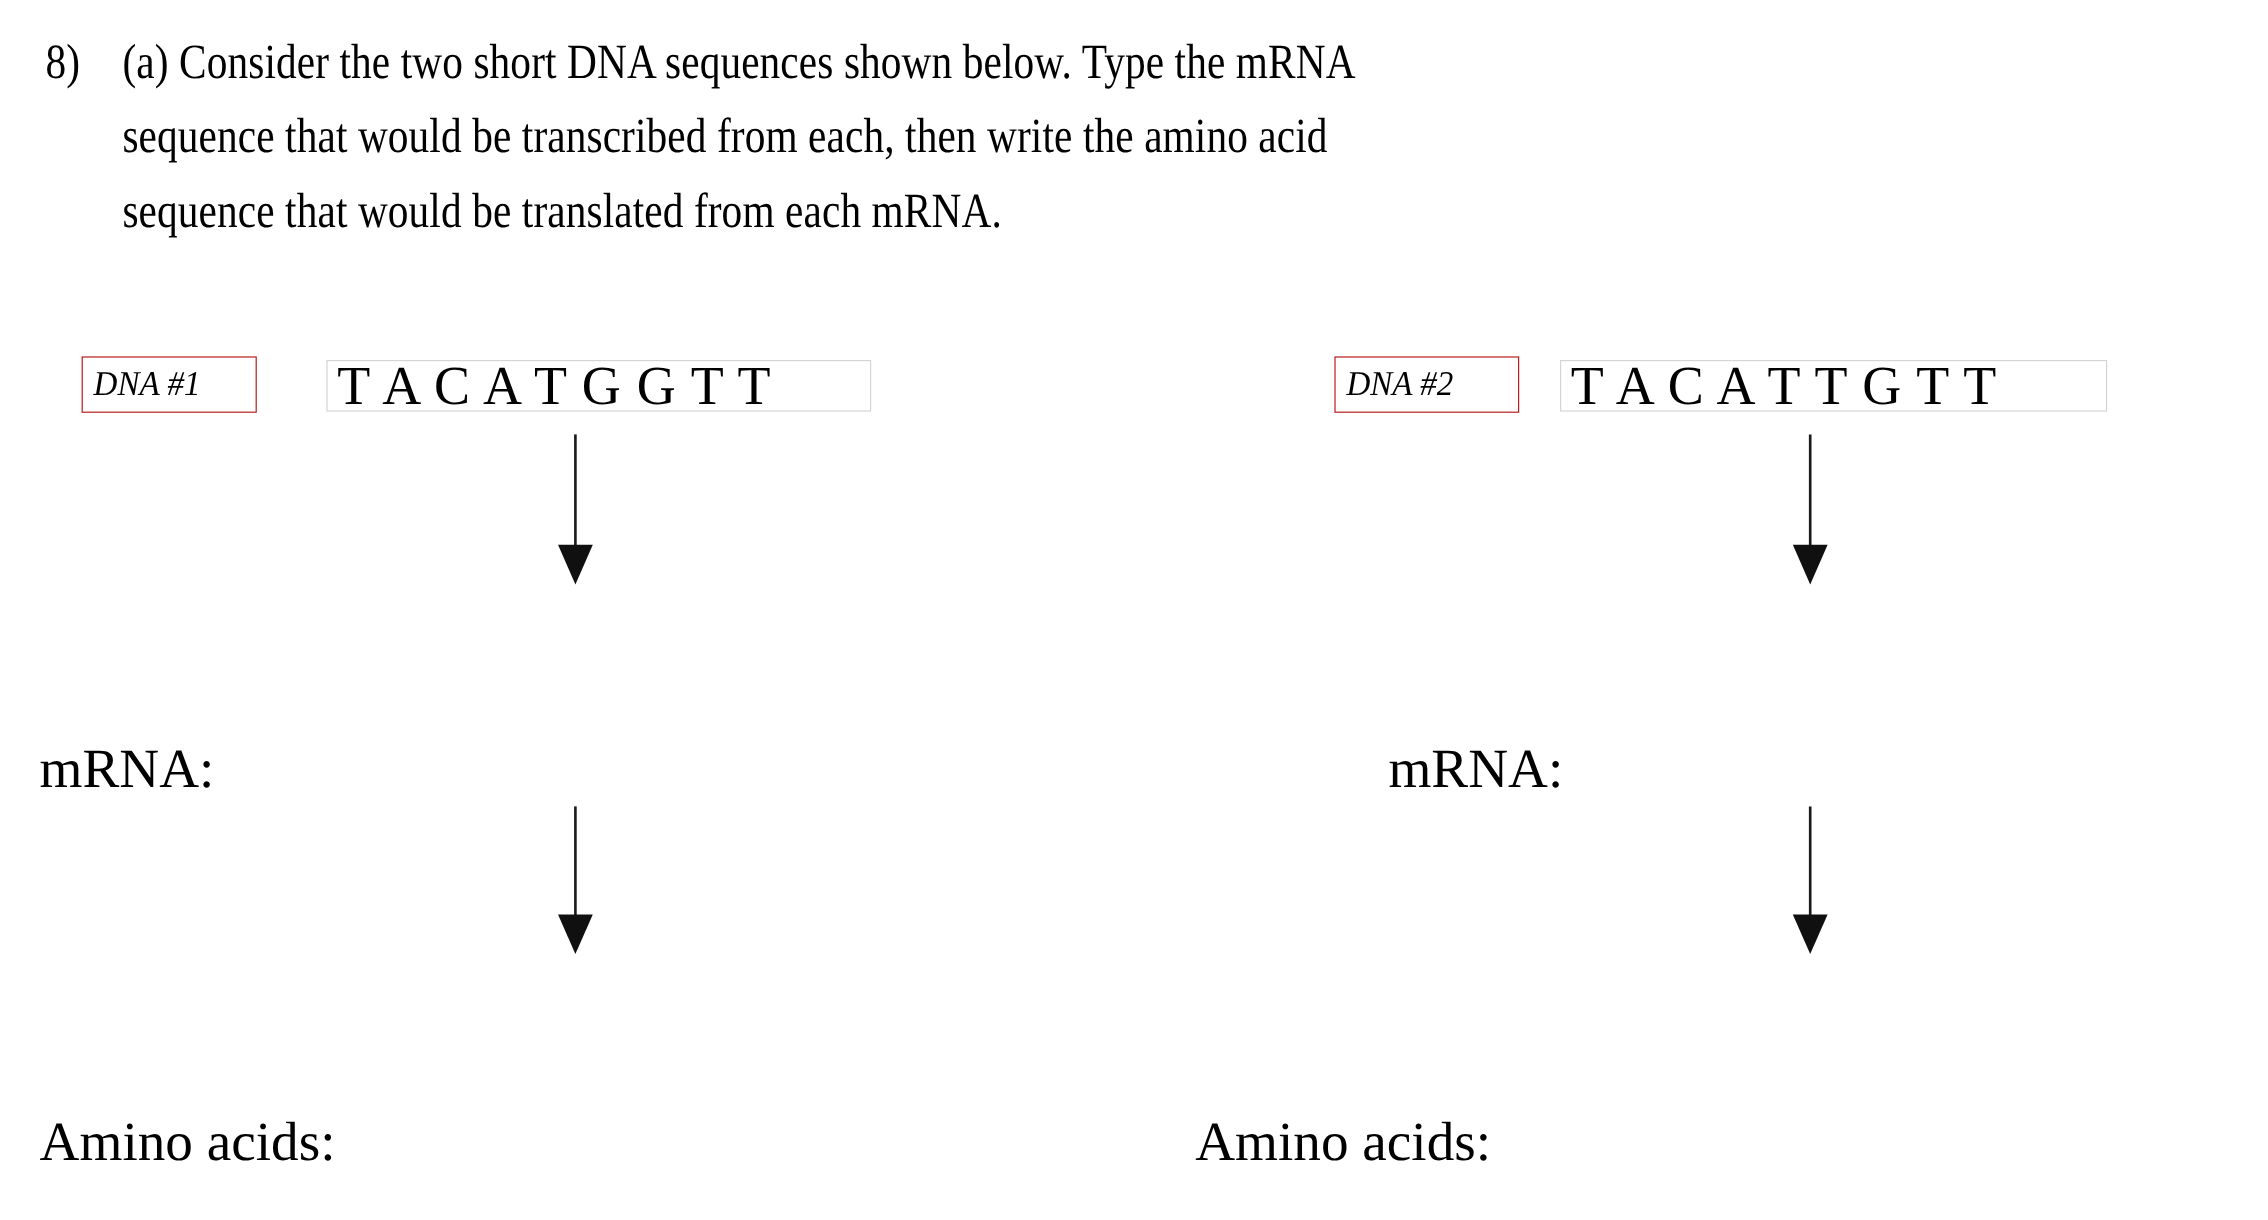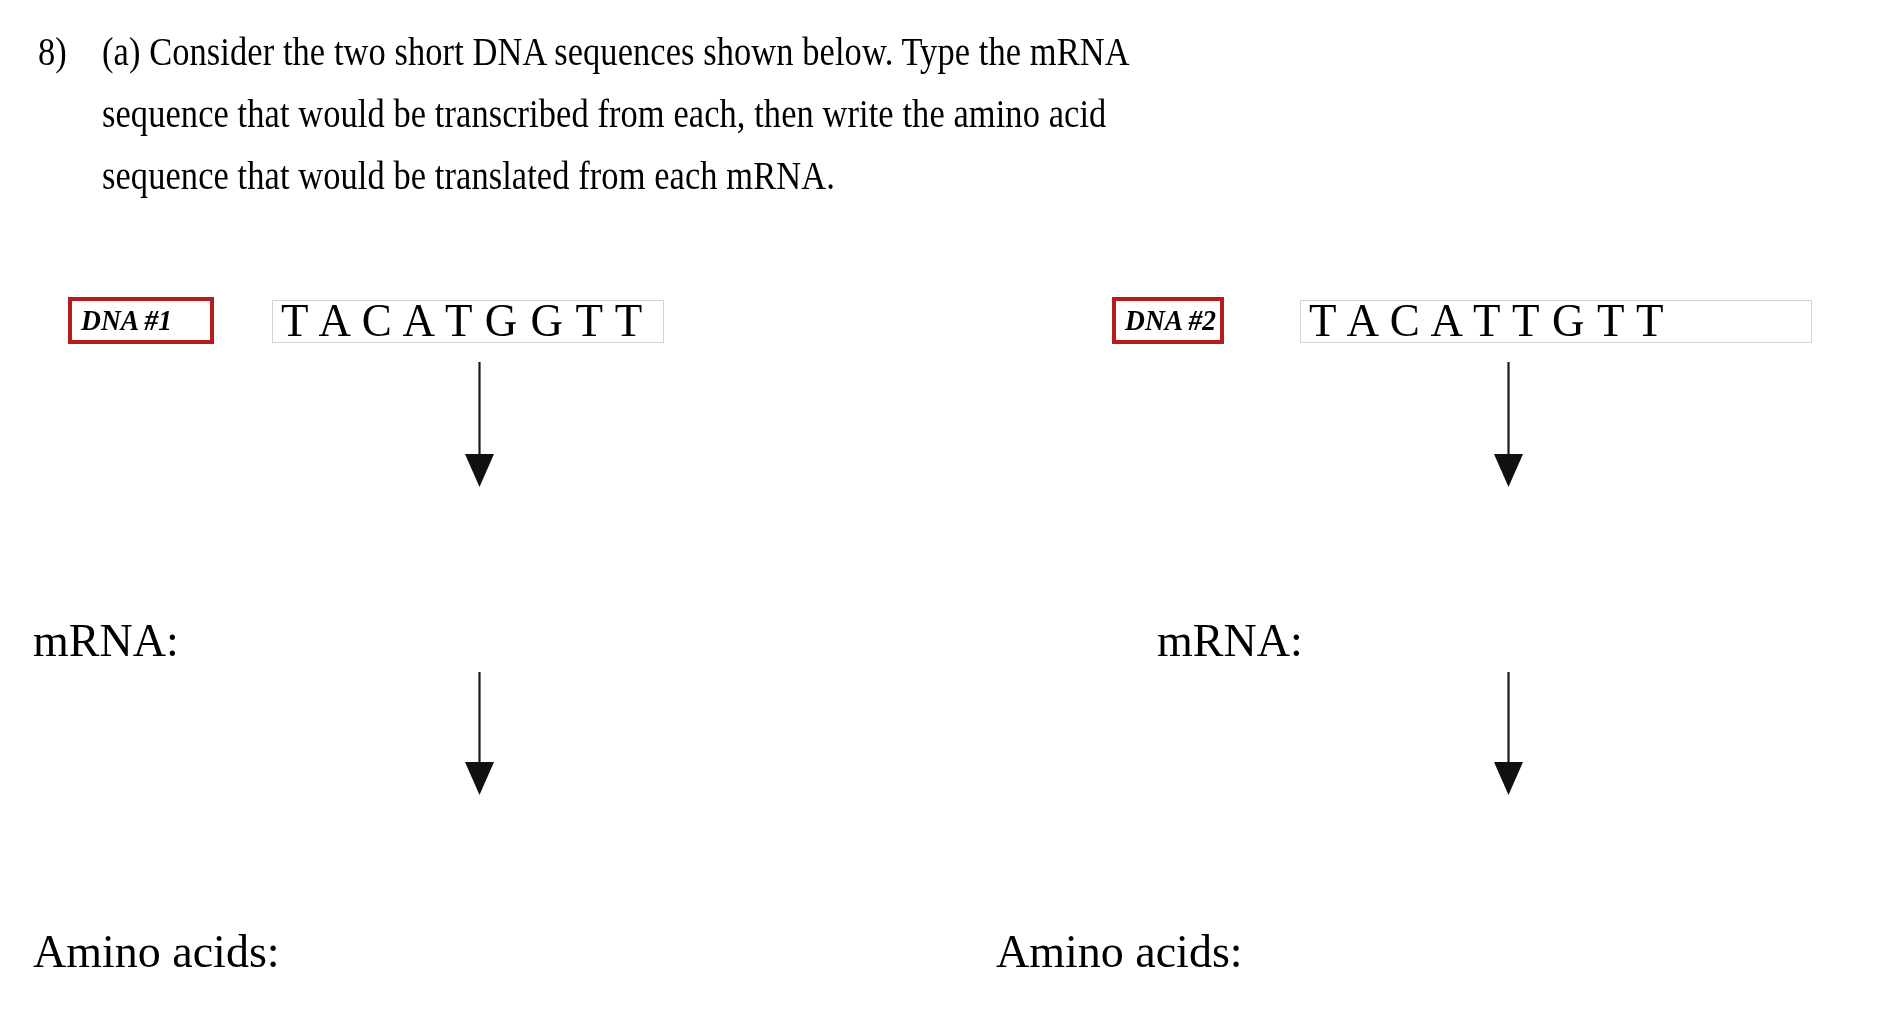--- a/index.html
+++ b/index.html
@@ -53,27 +53,26 @@
     transform-origin: left top;
     width: 119%;
     text-align: left;
     letter-spacing: 0.1px;
   }
   .question-text .line { display: block; white-space: nowrap; }
 
   
   .label-box {
     position: absolute;
-    border: 4px solid #b91c1c;
+    border: 1px solid #b91c1c;
     background: #ffffff;
     box-sizing: border-box;
     display: flex;
     align-items: center;
     padding-left: 9px;
-    font-weight: bold;
   }
   .label-box .label-text {
     font-family: "Liberation Serif", "DejaVu Serif", serif;
     font-style: italic;
     font-size: 29px;
     line-height: 1;
     transform: scaleX(0.95);
     transform-origin: left center;
     white-space: nowrap;
   }
@@ -123,21 +122,21 @@
       <span class="line">(a) Consider the two short DNA sequences shown below.  Type the mRNA</span>
       <span class="line">sequence that would be transcribed from each, then write the amino acid</span>
       <span class="line">sequence that would be translated from each mRNA.</span>
     </div>
   </div>
 
   <div class="label-box" style="left:68px; top:297px; width:146px; height:47px;">
     <span class="label-text">DNA #1</span>
   </div>
 
-  <div class="seq-box" style="left:272px; top:300px; width:392px; height:43px;">
+  <div class="seq-box" style="left:272px; top:300px; width:454px; height:43px;">
     <span class="seq-text">T A C A T G G T T</span>
   </div>
 
   <div class="arrow" style="left:460px; top:360px;">
     <svg width="40" height="130" viewBox="0 0 40 130" aria-hidden="true">
       <line x1="19.5" y1="2" x2="19.5" y2="96" stroke="#1a1a1a" stroke-width="2.2"></line>
       <polygon points="5,94 34,94 19.5,127" fill="#101010"></polygon>
     </svg>
   </div>
 
@@ -145,25 +144,25 @@
 
   <div class="arrow" style="left:460px; top:670px;">
     <svg width="40" height="130" viewBox="0 0 40 130" aria-hidden="true">
       <line x1="19.5" y1="2" x2="19.5" y2="94" stroke="#1a1a1a" stroke-width="2.2"></line>
       <polygon points="5,92 34,92 19.5,125" fill="#101010"></polygon>
     </svg>
   </div>
 
   <div class="plain-label" style="left:33px; top:893px;">Amino acids:</div>
 
-  <div class="label-box" style="left:1112px; top:297px; width:112px; height:47px;">
+  <div class="label-box" style="left:1112px; top:297px; width:154px; height:47px;">
     <span class="label-text">DNA #2</span>
   </div>
 
-  <div class="seq-box" style="left:1300px; top:300px; width:512px; height:43px;">
+  <div class="seq-box" style="left:1300px; top:300px; width:456px; height:43px;">
     <span class="seq-text">T A C A T T G T T</span>
   </div>
 
   <div class="arrow" style="left:1489px; top:360px;">
     <svg width="40" height="130" viewBox="0 0 40 130" aria-hidden="true">
       <line x1="19.5" y1="2" x2="19.5" y2="96" stroke="#1a1a1a" stroke-width="2.2"></line>
       <polygon points="5,94 34,94 19.5,127" fill="#101010"></polygon>
     </svg>
   </div>
 

